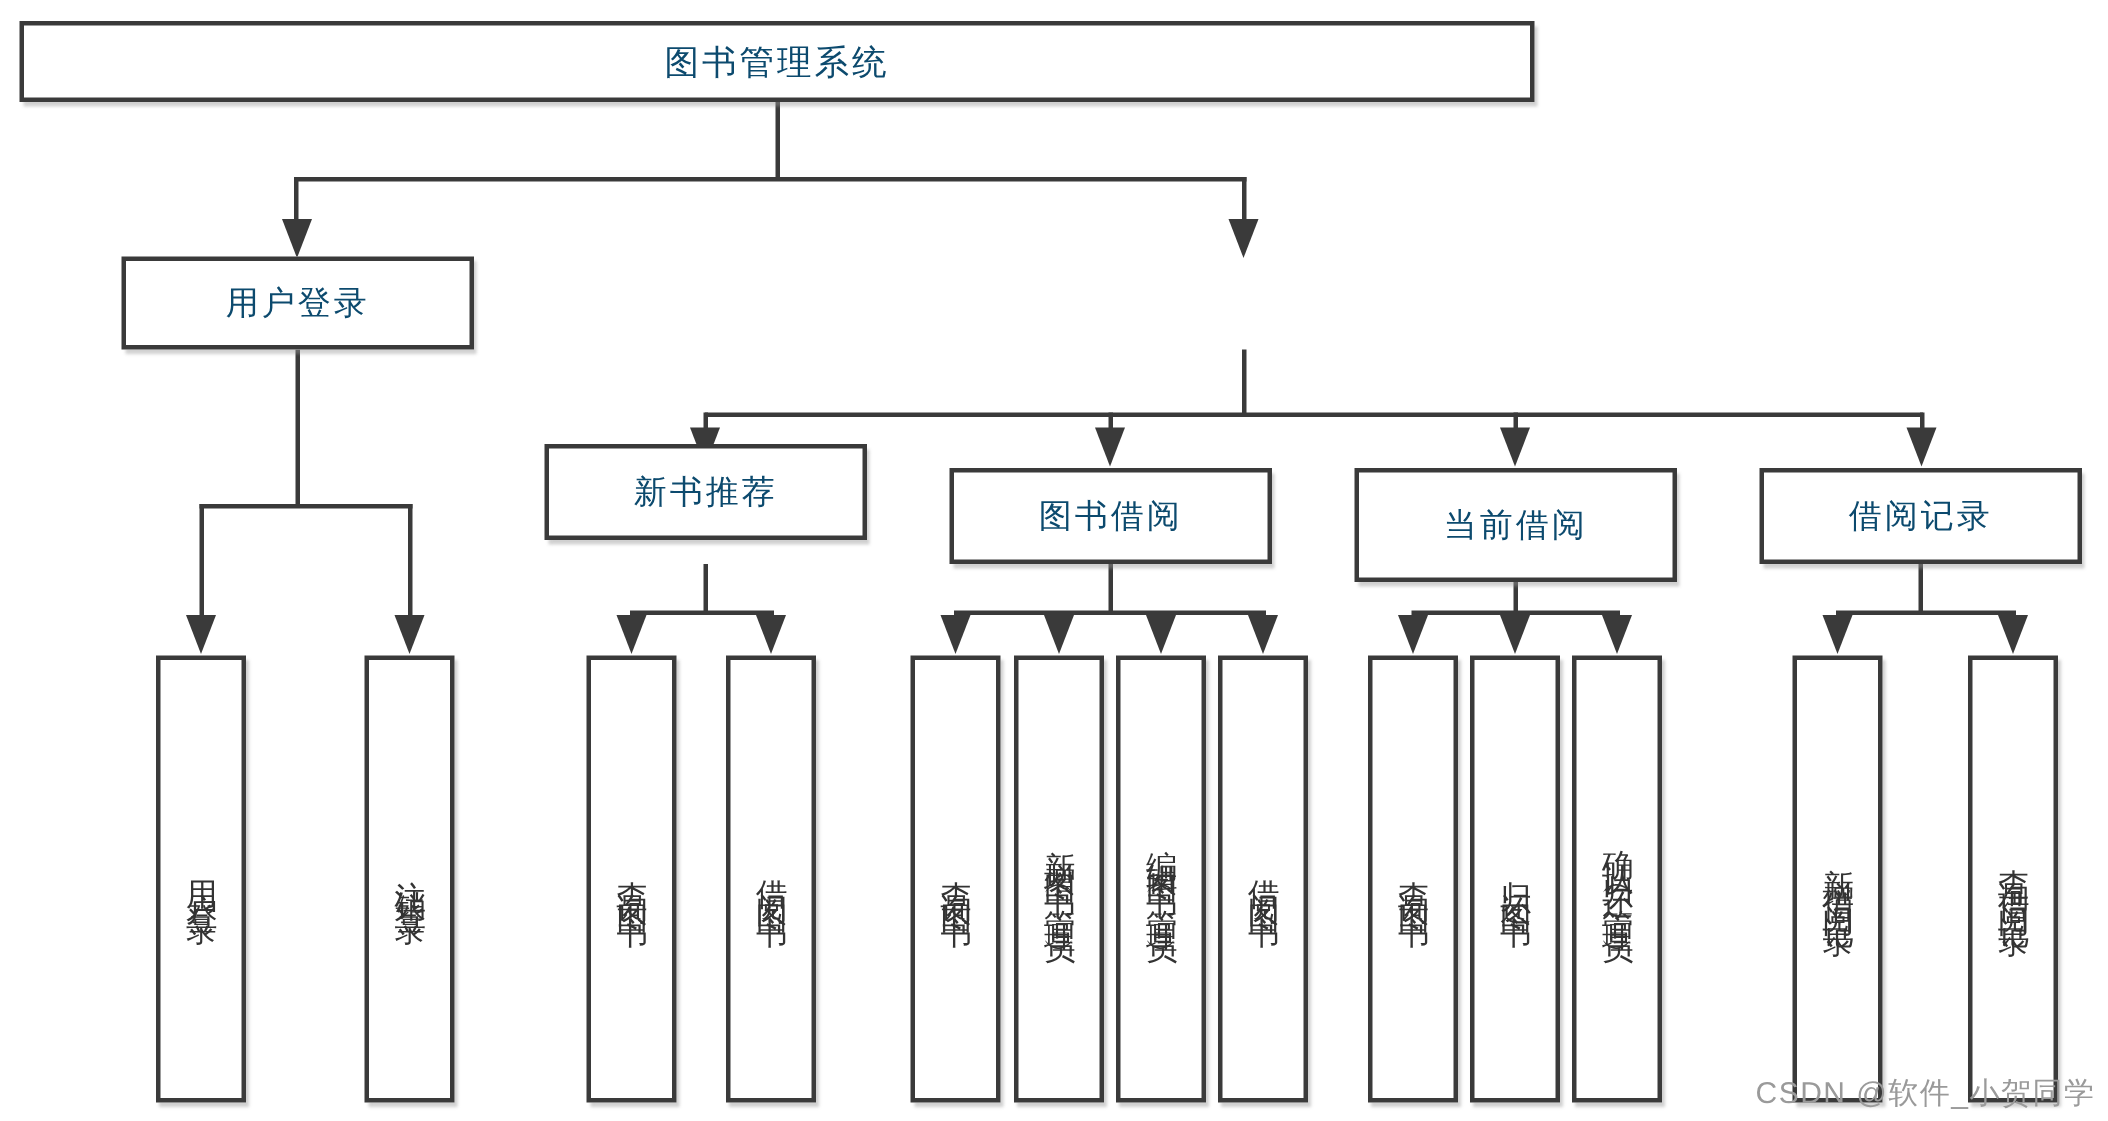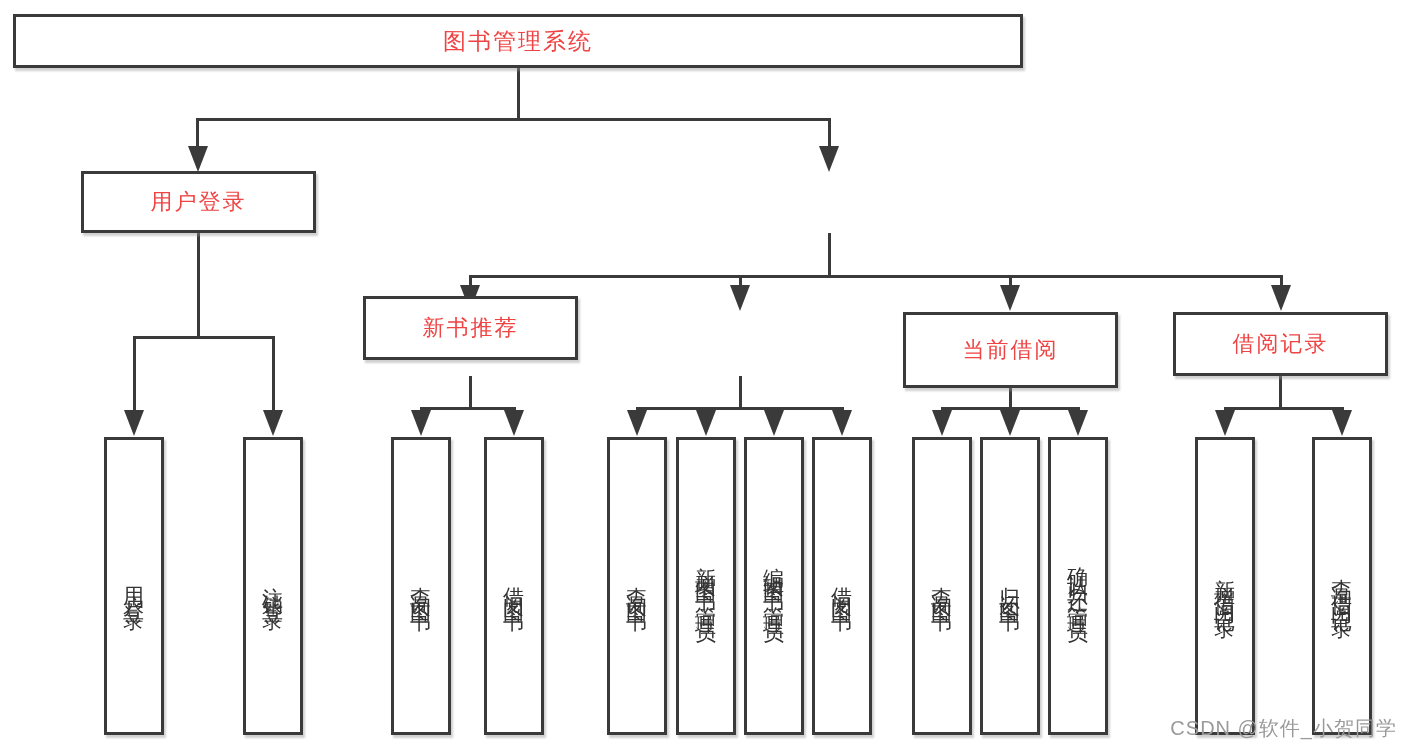--- a/index.html
+++ b/index.html
@@ -14,21 +14,21 @@
   .box{
     position:absolute;
     box-sizing:border-box;
     background:#ffffff;
     border:3px solid #3a3a3a;
     display:flex;align-items:center;justify-content:center;
     box-shadow:2px 3px 2px rgba(150,150,150,0.45);
     z-index:2;
   }
   .htext{
-    font-size:22px;letter-spacing:2px;color:#ef4444;white-space:nowrap;
+    font-size:22px;letter-spacing:2px;color:#0c4a6e;white-space:nowrap;
   }
   .root-text{font-size:23px;}
   .vtext{
     writing-mode:vertical-rl;
     text-orientation:mixed;
     font-size:21px;
     letter-spacing:8px;
     color:#333333;
     line-height:1;
   }
@@ -79,20 +79,23 @@
   <div class="vline" style="left:739px;top:275px;height:12px;"></div>
   <div class="vline" style="left:1009px;top:275px;height:12px;"></div>
   <div class="vline" style="left:1280px;top:275px;height:12px;"></div>
   <div class="arrow" style="left:460px;top:285px;"></div>
   <div class="arrow" style="left:730px;top:285px;"></div>
   <div class="arrow" style="left:1000px;top:285px;"></div>
   <div class="arrow" style="left:1271px;top:285px;"></div>
 
   <div class="box" style="left:363px;top:296px;width:215px;height:64px;justify-content:center;">
     <span class="htext">新书推荐</span>
+  </div>
+  <div class="box" style="left:633px;top:312px;width:215px;height:64px;">
+    <span class="htext">图书借阅</span>
   </div>
   <div class="box" style="left:903px;top:312px;width:215px;height:76px;">
     <span class="htext">当前借阅</span>
   </div>
   <div class="box" style="left:1173px;top:312px;width:215px;height:64px;">
     <span class="htext">借阅记录</span>
   </div>
 
   <div class="vline" style="left:469px;top:376px;height:33px;"></div>
   <div class="hline" style="left:420px;top:407px;width:96px;"></div>

